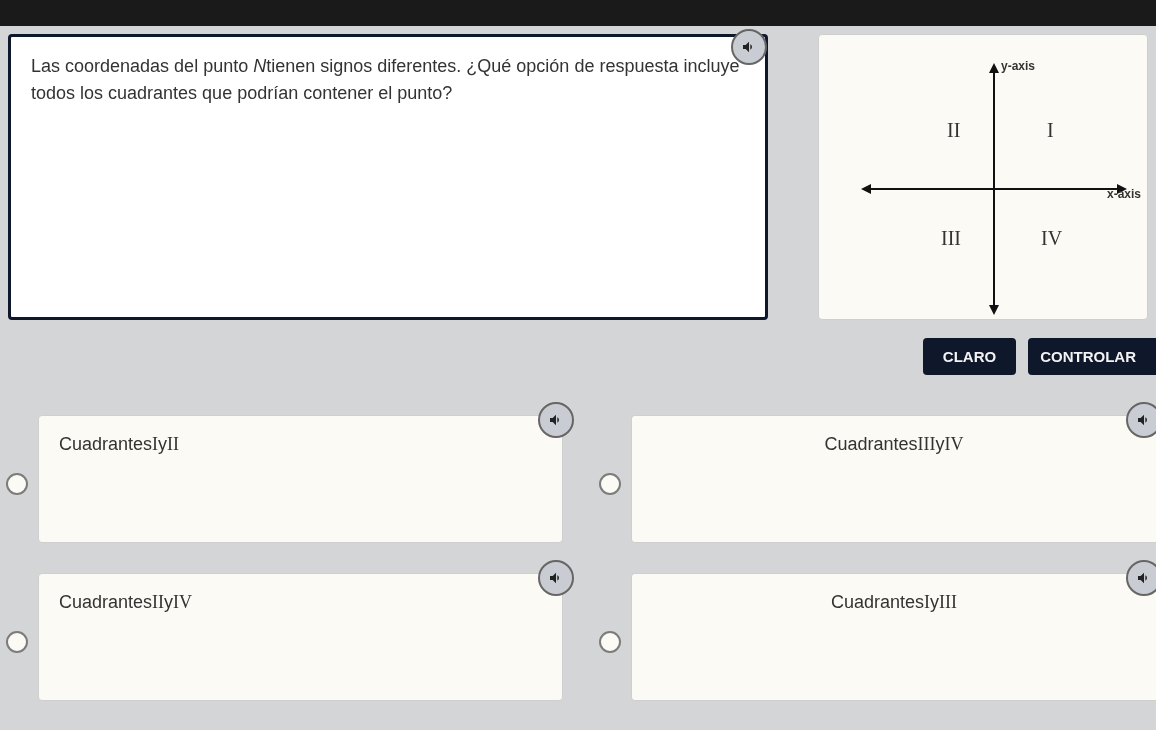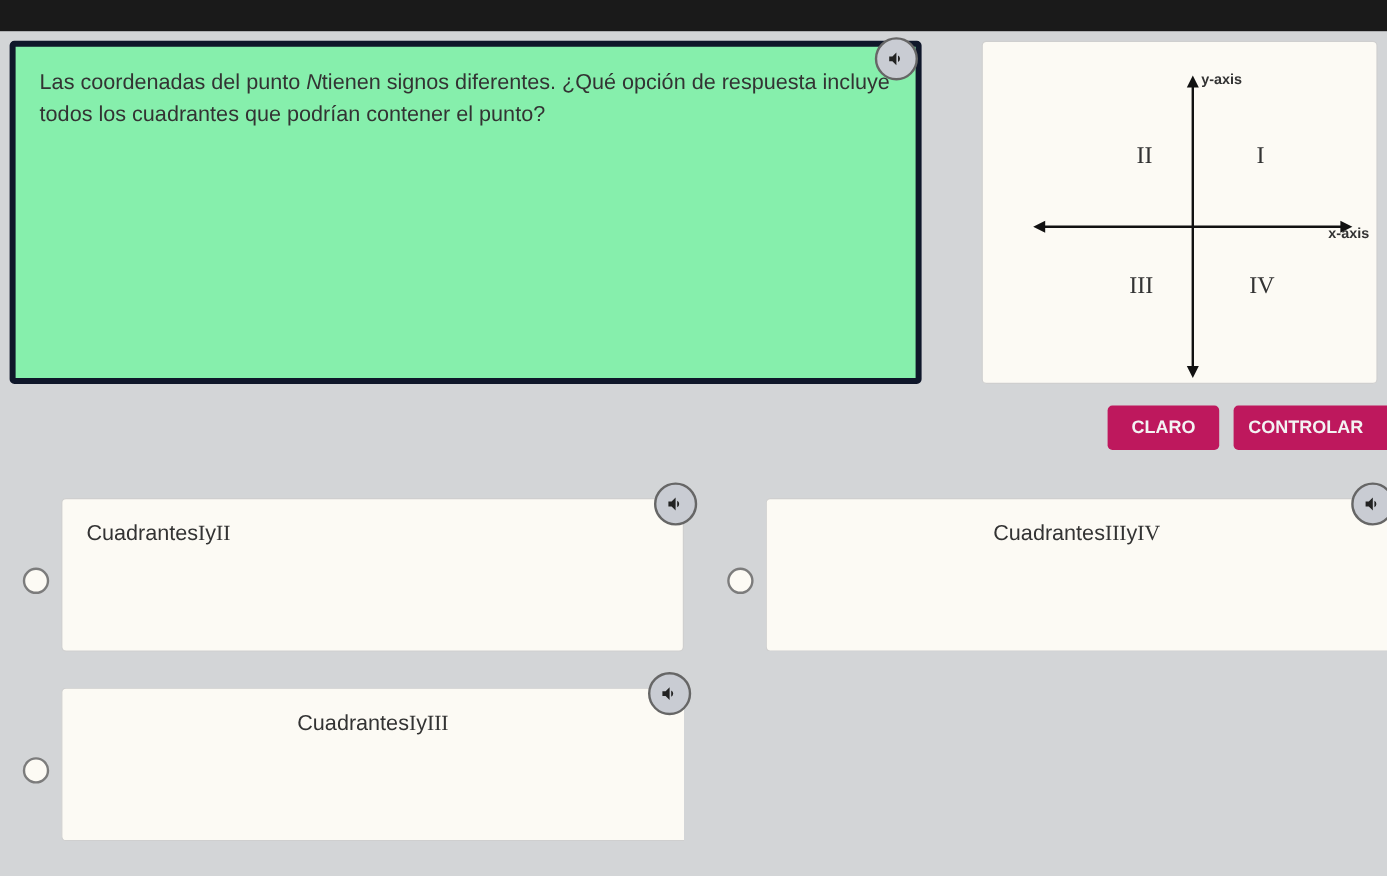--- a/index.html
+++ b/index.html
@@ -14,22 +14,22 @@
   .topbar {
     height: 26px;
     background: #1a1a1a;
   }
   .content {
     padding: 8px 0 0 8px;
     display: flex;
     gap: 50px;
   }
   .question-panel {
-    background: #86efac;
-    border: 5px solid #0f172a;
+    background: #ffffff;
+    border: 3px solid #0f172a;
     border-radius: 4px;
     width: 760px;
     height: 286px;
     padding: 16px 20px;
     position: relative;
     font-size: 18px;
     line-height: 1.5;
     color: #333;
   }
   .question-panel .italic { font-style: italic; }
@@ -59,32 +59,32 @@
   }
   .audio-btn svg { width: 16px; height: 16px; fill: #222; }
   .actions {
     display: flex;
     justify-content: flex-end;
     gap: 12px;
     padding: 18px 0 0 0;
     width: 1156px;
   }
   .btn {
-    background: #be185d;
+    background: #0f172a;
     color: #f3f3f3;
     font-weight: bold;
     font-size: 15px;
     border: none;
     border-radius: 4px;
     padding: 10px 20px;
     cursor: pointer;
   }
   .btn.controlar { margin-right: 0; border-radius: 4px 0 0 4px; padding-left: 12px; }
   .answers {
-    padding: 40px 0 0 13px;
+    padding: 40px 0 0 0;
     display: grid;
     grid-template-columns: 1fr 1fr;
     column-gap: 30px;
     row-gap: 30px;
     width: 1156px;
   }
   .answer-wrap {
     display: flex;
     align-items: flex-start;
     position: relative;
@@ -199,20 +199,31 @@
     <div class="answer-card right">
       <div class="audio-btn ans-audio right">
         <svg viewBox="0 0 24 24">
             <path d="M3 9v6h4l5 5V4L7 9H3zm13.5 3a4.5 4.5 0 0 0-2.5-4v8a4.5 4.5 0 0 0 2.5-4z"></path>
           </svg>
       </div>
       <span>Cuadrantes</span><span style="font-family:'Times New Roman',serif">III</span><span>y</span><span style="font-family:'Times New Roman',serif">IV</span>
     </div>
   </div>
 
+  <div class="answer-wrap">
+    <div class="radio"></div>
+    <div class="answer-card">
+      <div class="audio-btn ans-audio">
+        <svg viewBox="0 0 24 24">
+            <path d="M3 9v6h4l5 5V4L7 9H3zm13.5 3a4.5 4.5 0 0 0-2.5-4v8a4.5 4.5 0 0 0 2.5-4z"></path>
+          </svg>
+      </div>
+      <span>Cuadrantes</span><span style="font-family:'Times New Roman',serif">II</span><span>y</span><span style="font-family:'Times New Roman',serif">IV</span>
+    </div>
+  </div>
 
   <div class="answer-wrap">
     <div class="radio"></div>
     <div class="answer-card right">
       <div class="audio-btn ans-audio right">
         <svg viewBox="0 0 24 24">
             <path d="M3 9v6h4l5 5V4L7 9H3zm13.5 3a4.5 4.5 0 0 0-2.5-4v8a4.5 4.5 0 0 0 2.5-4z"></path>
           </svg>
       </div>
       <span>Cuadrantes</span><span style="font-family:'Times New Roman',serif">I</span><span>y</span><span style="font-family:'Times New Roman',serif">III</span>

